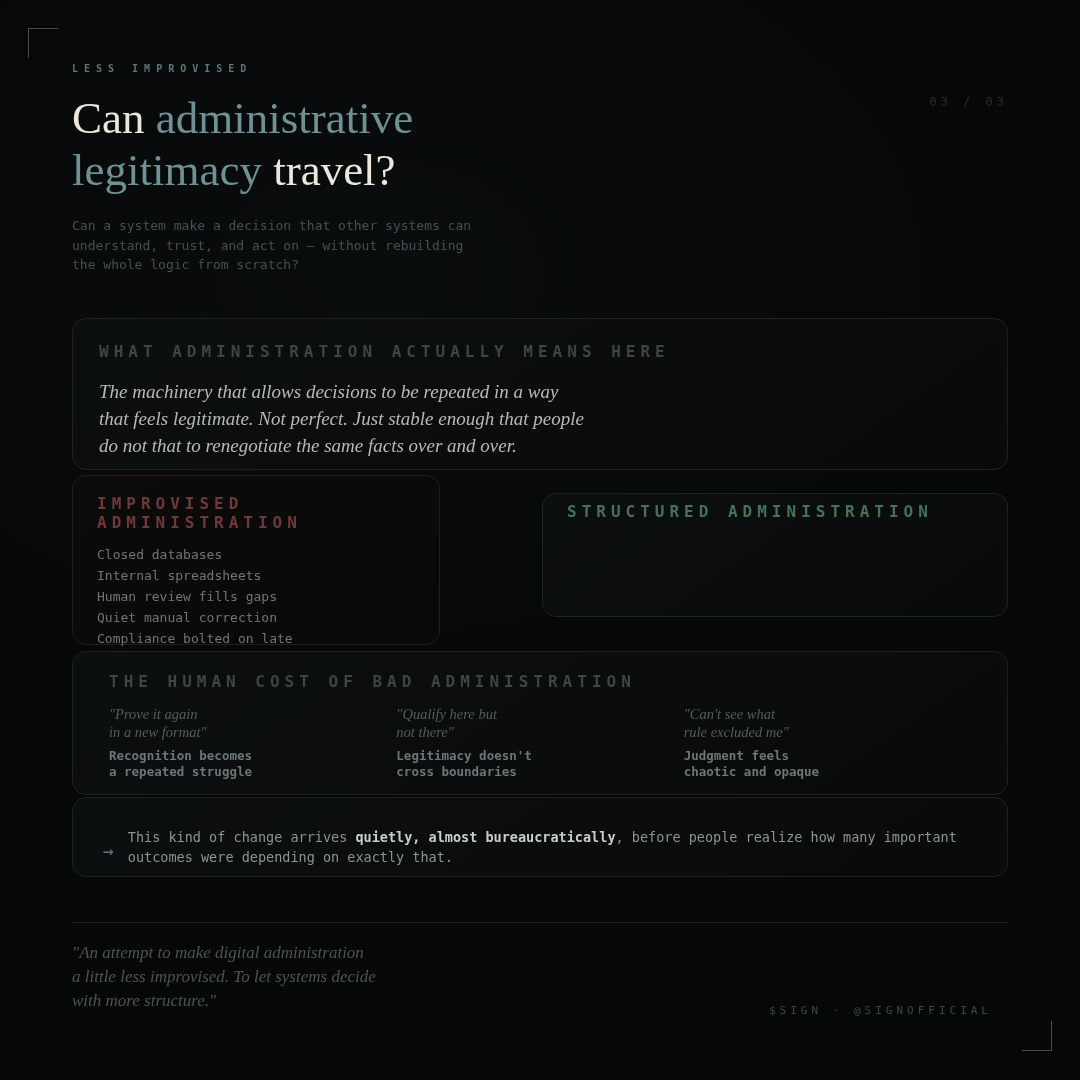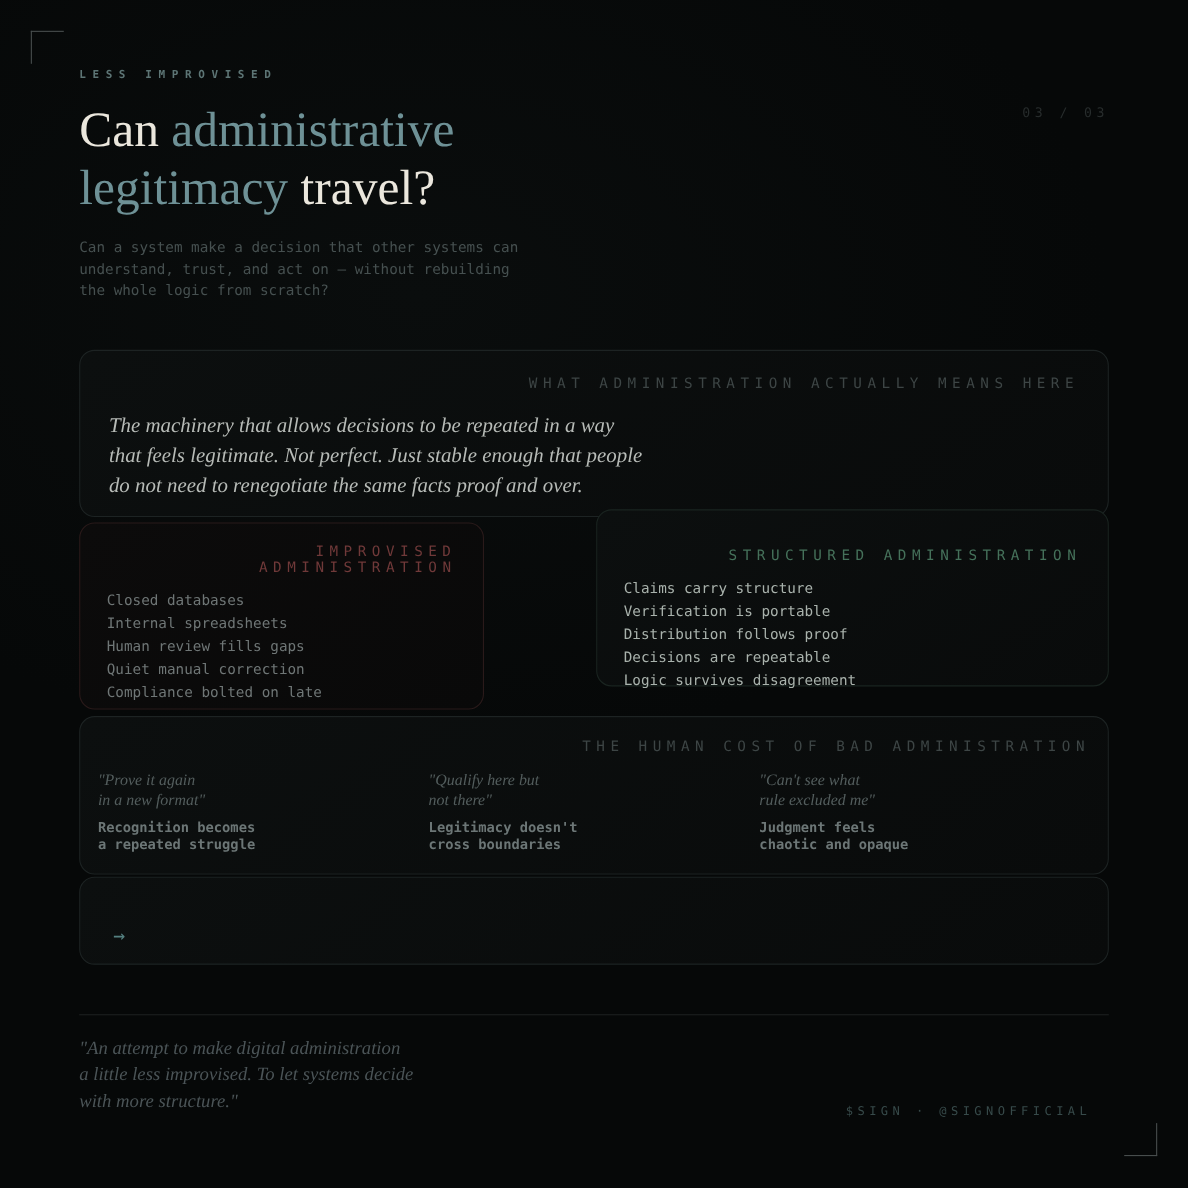--- a/index.html
+++ b/index.html
@@ -43,45 +43,45 @@
   }
 
   
   .card {
     position: absolute;
     background: linear-gradient(145deg, #0c0f0f 0%, #090b0b 100%);
     border: 1px solid #1d2323;
     border-radius: 14px;
   }
   .card-label {
-    font-size: 13px; letter-spacing: 5px; color: #3d4545; font-weight: normal; text-align: right;
+    font-size: 16px; letter-spacing: 5px; color: #3d4545; font-weight: bold;
   }
 
   
   .card-definition { left: 72px; top: 318px; width: 936px; height: 152px; padding: 23px 26px; }
   .definition-body {
     margin-top: 17px;
     font-family: "Liberation Serif", "DejaVu Serif", serif;
     font-style: italic; font-size: 19px; line-height: 27px; color: #b7bbb7;
     white-space: pre-line;
   }
 
   
   .card-improvised { left: 72px; top: 475px; width: 368px; height: 170px; padding: 18px 24px;
     border-color: #2a1a1a; background: linear-gradient(145deg, #0c0b0b 0%, #090909 100%); }
-  .card-structured { left: 542px; top: 463px; width: 466px; height: 161px; padding: 34px 24px;
+  .card-structured { left: 542px; top: 493px; width: 466px; height: 124px; padding: 8px 24px;
     border-color: #1a2420; }
   .label-improvised { color: #703939; }
   .label-structured { color: #45715a; }
   .compare-list { list-style: none; margin-top: 12px; font-size: 13px; line-height: 21px; }
   .card-improvised .compare-list { color: #6f7676; }
   .card-structured .compare-list { color: #a9b2ac; }
 
   
-  .card-human { left: 72px; top: 651px; width: 936px; height: 144px; padding: 20px 16px; }
+  .card-human { left: 72px; top: 651px; width: 936px; height: 144px; padding: 20px 36px; }
   .human-grid { display: grid; grid-template-columns: 1fr 1fr 1fr; margin-top: 14px; }
   .human-quote {
     font-family: "Liberation Serif", "DejaVu Serif", serif;
     font-style: italic; font-size: 14.5px; line-height: 18px; color: #535d5d;
     white-space: pre-line;
   }
   .human-caption {
     margin-top: 7px; font-size: 12.5px; line-height: 16px; color: #6c7676;
     white-space: pre-line;
     font-weight: bold;
@@ -121,45 +121,37 @@
   <h1 class="title"><span>Can </span><span class="em">administrative</span><br><span class="em">legitimacy</span><span> travel?</span></h1>
 
   <div class="subtitle">Can a system make a decision that other systems can
 understand, trust, and act on — without rebuilding
 the whole logic from scratch?</div>
 
   <section class="card card-definition">
     <div class="card-label">WHAT ADMINISTRATION ACTUALLY MEANS HERE</div>
     <div class="definition-body">The machinery that allows decisions to be repeated in a way
 that feels legitimate. Not perfect. Just stable enough that people
-do not need to renegotiate the same facts proof and over.</div>
+do not that to renegotiate the same facts over and over.</div>
   </section>
 
   <section class="card card-improvised">
     <div class="card-label label-improvised">IMPROVISED ADMINISTRATION</div>
     <ul class="compare-list">
 
     <li>Closed databases</li>
         <li>Internal spreadsheets</li>
         <li>Human review fills gaps</li>
         <li>Quiet manual correction</li>
         <li>Compliance bolted on late</li>
       </ul>
   </section>
 
   <section class="card card-structured">
     <div class="card-label label-structured">STRUCTURED ADMINISTRATION</div>
-    <ul class="compare-list">
-
-    <li>Claims carry structure</li>
-        <li>Verification is portable</li>
-        <li>Distribution follows proof</li>
-        <li>Decisions are repeatable</li>
-        <li>Logic survives disagreement</li>
-      </ul>
   </section>
 
   <section class="card card-human">
     <div class="card-label">THE HUMAN COST OF BAD ADMINISTRATION</div>
     <div class="human-grid">
 
         <div>
           <div class="human-quote">"Prove it again
 in a new format"</div>
           <div class="human-caption">Recognition becomes
@@ -177,20 +169,21 @@
           <div class="human-quote">"Can't see what
 rule excluded me"</div>
           <div class="human-caption">Judgment feels
 chaotic and opaque</div>
         </div>
       </div>
   </section>
 
   <section class="card card-callout">
     <span class="callout-arrow">→</span>
+    <p class="callout-text"><span>This kind of change arrives </span><span class="strong">quietly, almost bureaucratically</span><span>, before people realize how many important outcomes were depending on exactly that.</span></p>
   </section>
 
   <div class="divider"></div>
 
   <div class="footer-quote">"An attempt to make digital administration
 a little less improvised. To let systems decide
 with more structure."</div>
   <div class="credit">$SIGN · @SIGNOFFICIAL</div>
 
 </div>

